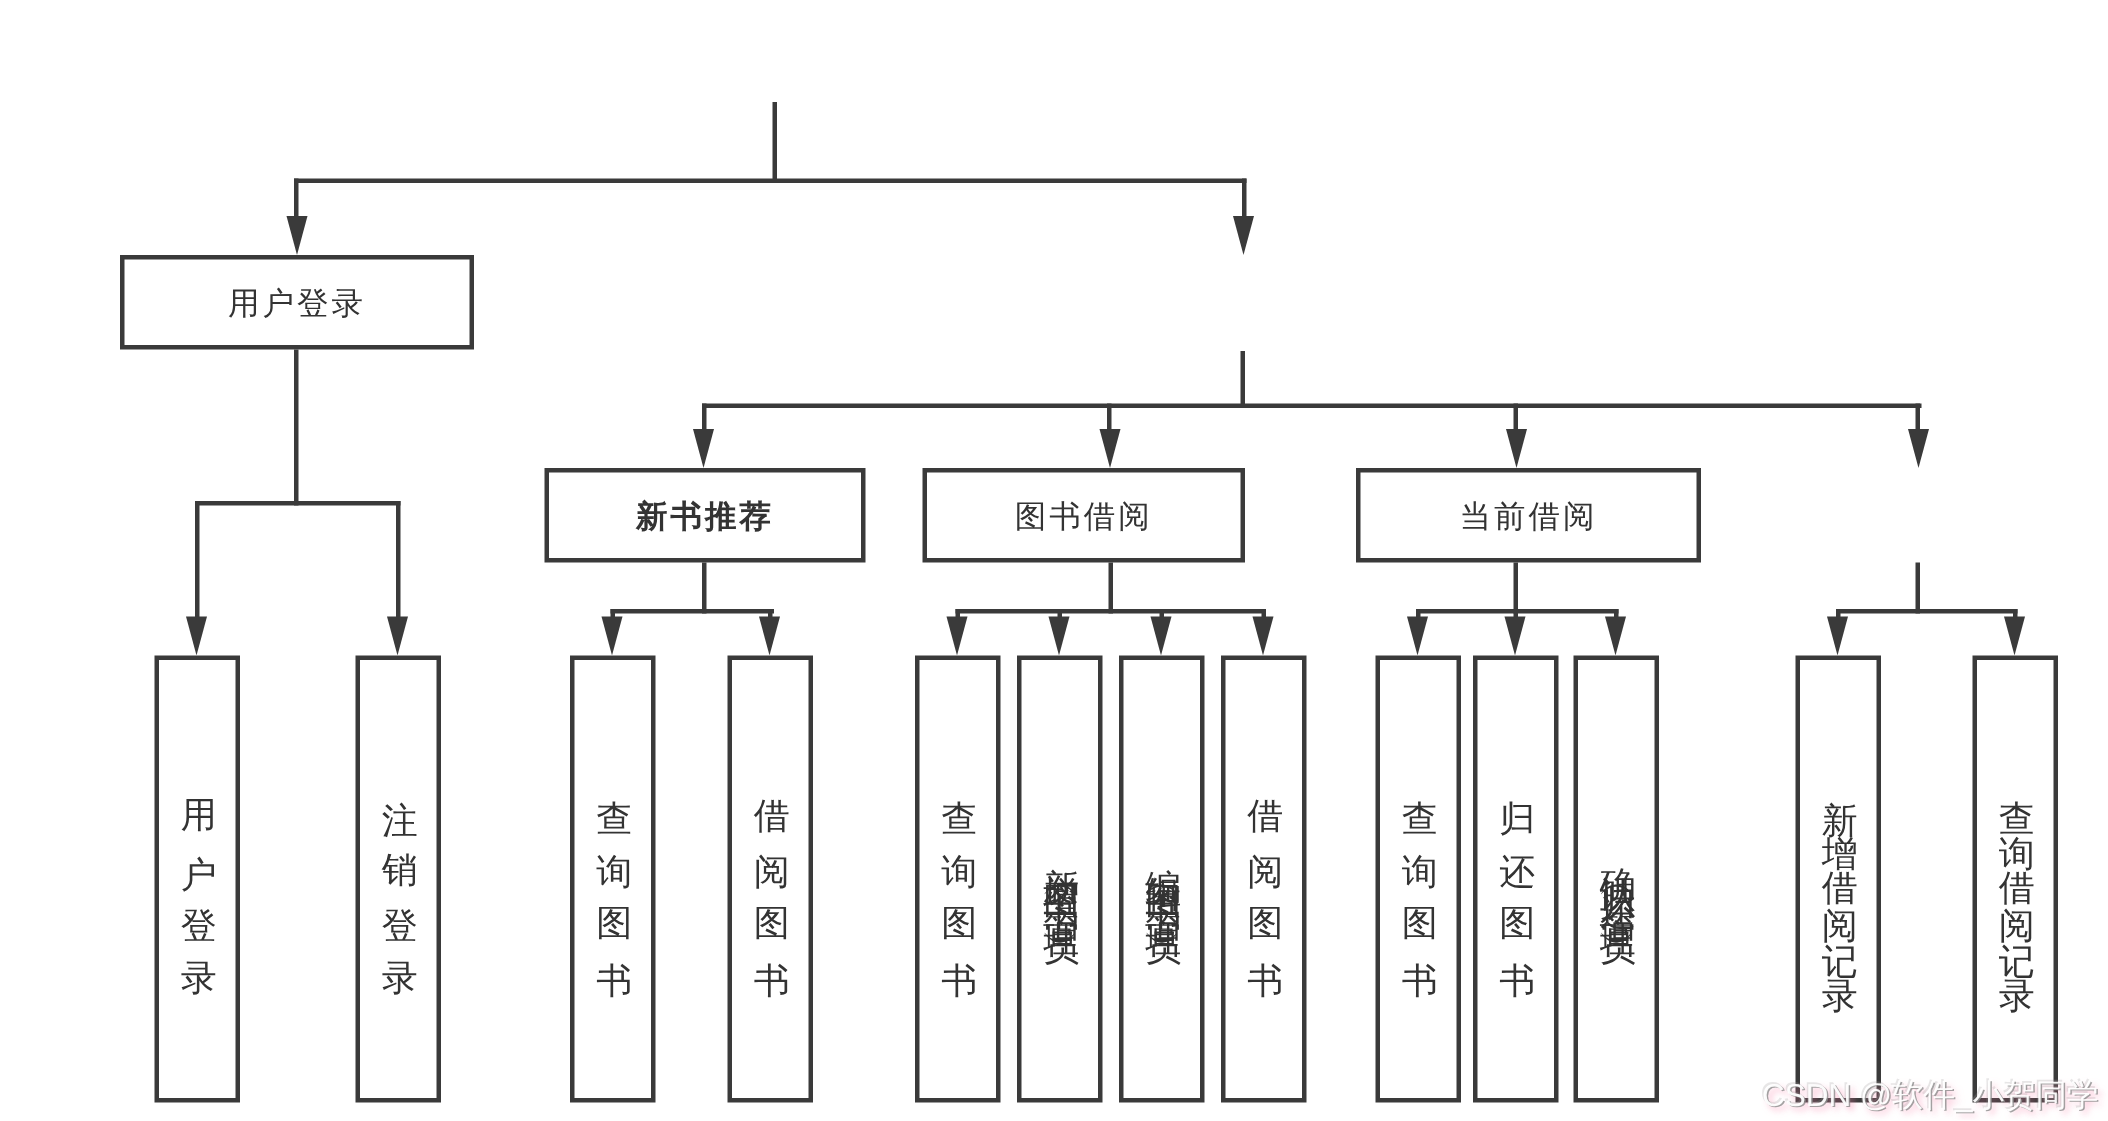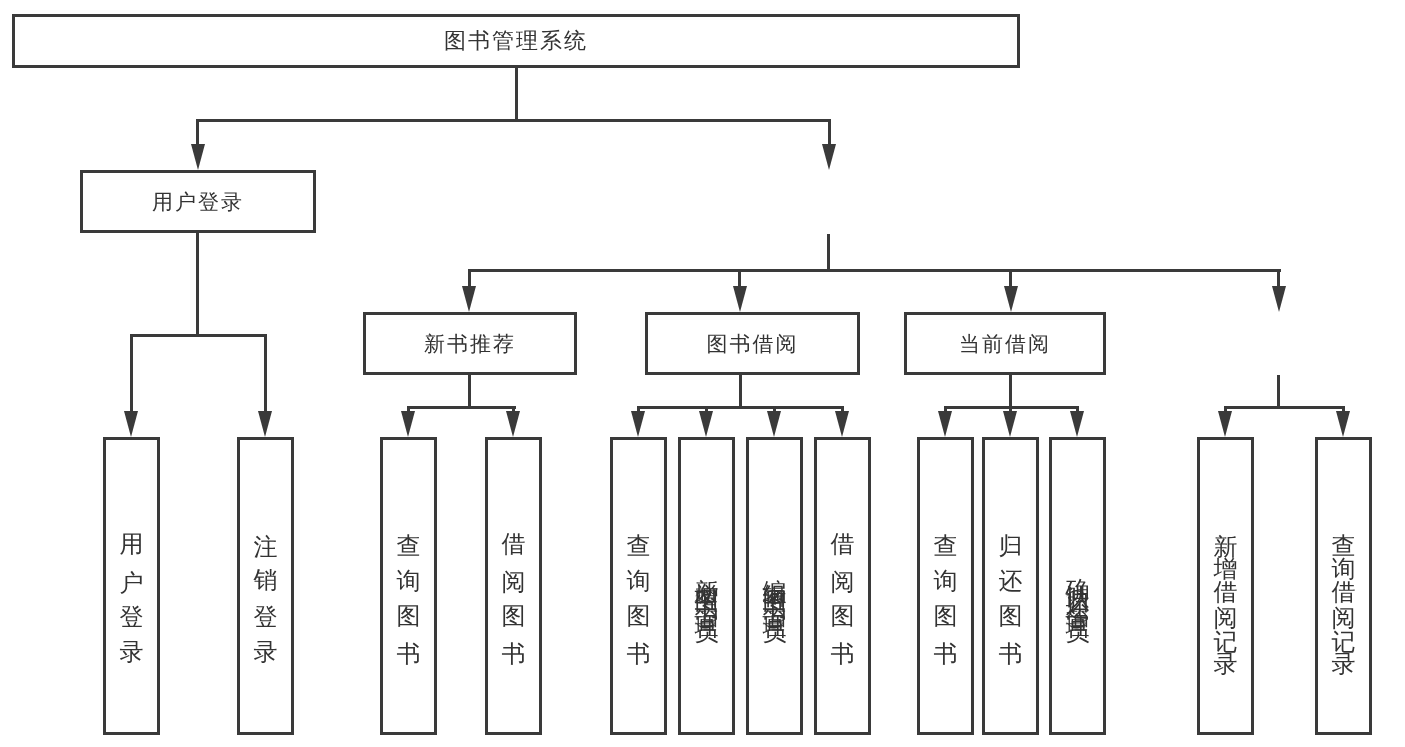--- a/index.html
+++ b/index.html
@@ -53,21 +53,20 @@
                  -1px -1px 0 rgba(160,160,160,0.25),
                  3px 3px 4px rgba(248,123,166,0.55);
     white-space: nowrap;
   }
 </style>
 </head>
 <body>
 
 <div class="canvas">
 
-  <div class="node root" style="left:12px; top:14px; width:1008px; height:54px;">图书管理系统</div>
 
   <div class="vline" style="left:515px; top:68px; height:54px;"></div>
   <div class="hline" style="left:196px; top:119px; width:635px;"></div>
   <div class="vline" style="left:196px; top:119px; height:31px;"></div>
   <div class="arrow" style="left:191px; top:144px;"></div>
   <div class="vline" style="left:828px; top:119px; height:31px;"></div>
   <div class="arrow" style="left:822px; top:144px;"></div>
 
   <div class="node" style="left:80px; top:170px; width:236px; height:63px;">用户登录</div>
 
@@ -82,23 +81,23 @@
   <div class="hline" style="left:468px; top:269px; width:813px;"></div>
   <div class="vline" style="left:468px; top:269px; height:25px;"></div>
   <div class="arrow" style="left:462px; top:286px;"></div>
   <div class="vline" style="left:738px; top:269px; height:25px;"></div>
   <div class="arrow" style="left:733px; top:286px;"></div>
   <div class="vline" style="left:1009px; top:269px; height:25px;"></div>
   <div class="arrow" style="left:1004px; top:286px;"></div>
   <div class="vline" style="left:1277px; top:269px; height:25px;"></div>
   <div class="arrow" style="left:1272px; top:286px;"></div>
 
-  <div class="node" style="left:363px; top:312px; width:214px; height:63px;">新书推荐</div>
-  <div class="node" style="left:645px; top:312px; width:215px; height:63px;">图书借阅</div>
-  <div class="node" style="left:904px; top:312px; width:202px; height:63px;">当前借阅</div>
+  <div class="node" style="left:363px; top:312px; width:214px; height:63px;font-weight:bold;">新书推荐</div>
+  <div class="node" style="left:615px; top:312px; width:215px; height:63px;">图书借阅</div>
+  <div class="node" style="left:904px; top:312px; width:230px; height:63px;">当前借阅</div>
 
   <div class="vline" style="left:468px; top:375px; height:34px;"></div>
   <div class="hline" style="left:407px; top:406px; width:109px;"></div>
   <div class="vline" style="left:407px; top:406px; height:14px;"></div>
   <div class="arrow" style="left:401px; top:411px;"></div>
   <div class="vline" style="left:512px; top:406px; height:14px;"></div>
   <div class="arrow" style="left:506px; top:411px;"></div>
 
   <div class="vline" style="left:739px; top:375px; height:34px;"></div>
   <div class="hline" style="left:637px; top:406px; width:207px;"></div>
@@ -138,14 +137,15 @@
   <div class="node v sp-sm" style="left:746px; top:437px; width:57px; height:298px;">编辑图书（管理员）</div>
   <div class="node v sp-lg" style="left:814px; top:437px; width:57px; height:298px;">借阅图书</div>
 
   <div class="node v sp-lg" style="left:917px; top:437px; width:57px; height:298px;">查询图书</div>
   <div class="node v sp-lg" style="left:982px; top:437px; width:57px; height:298px;">归还图书</div>
   <div class="node v sp-sm" style="left:1049px; top:437px; width:57px; height:298px;">确认归还（管理员）</div>
 
   <div class="node v sp-md" style="left:1197px; top:437px; width:57px; height:298px;">新增借阅记录</div>
   <div class="node v sp-md" style="left:1315px; top:437px; width:57px; height:298px;">查询借阅记录</div>
 
+  <div class="watermark">CSDN @软件_小贺同学</div>
 
 </div>
 
 </body></html>

